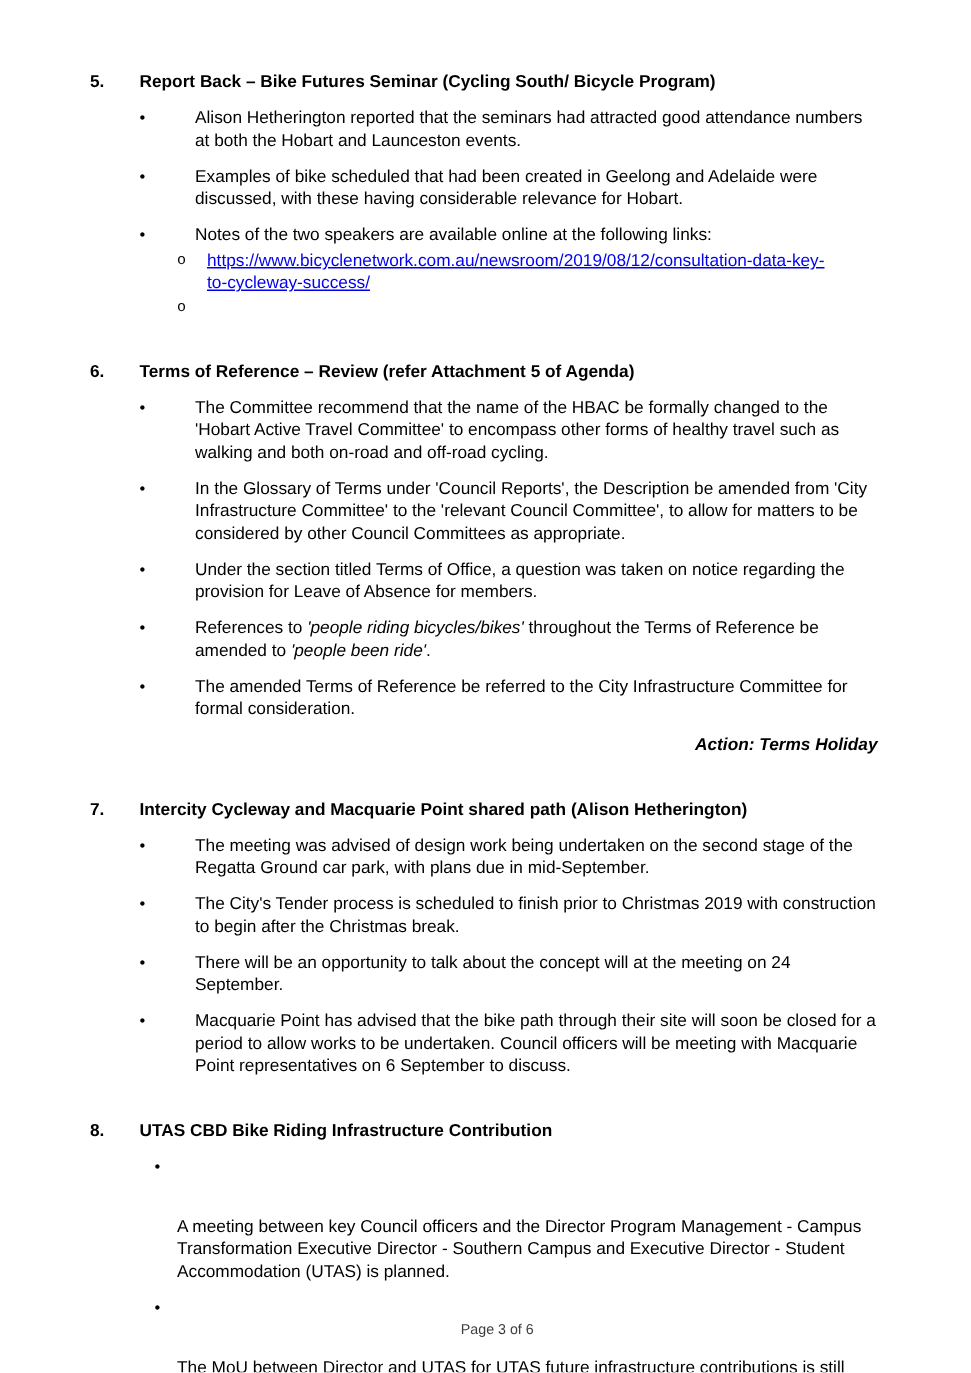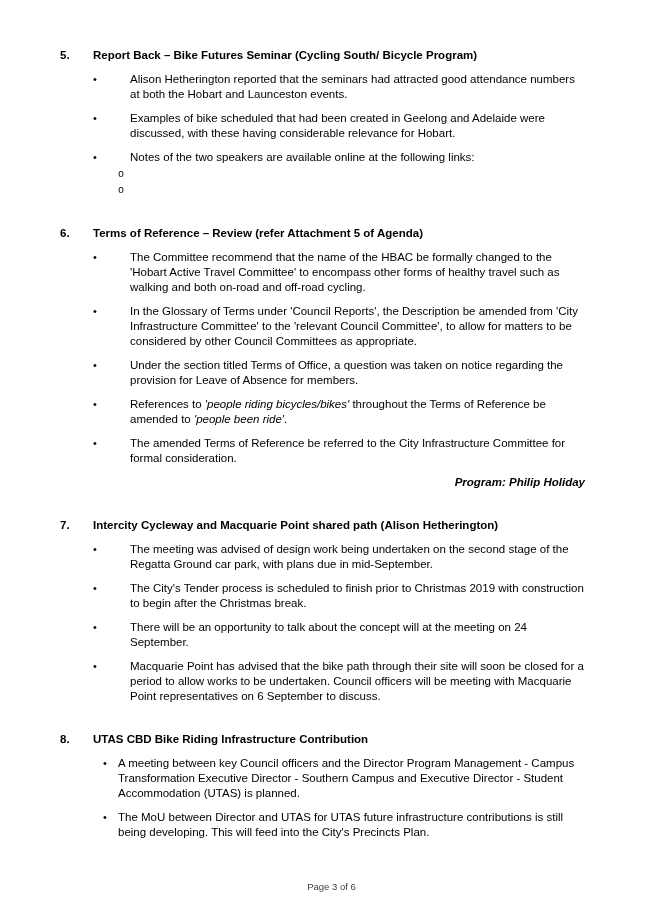--- a/index.html
+++ b/index.html
@@ -50,21 +50,21 @@
     text-align: right;
     font-weight: 700;
     font-style: italic;
     margin-top: 9px;
     padding-right: 2px;
   }
   .i { font-style: italic; }
   
   .sec-tight .bullets { margin-left: 43px; }
   .sec-tight .mk { width: 15px; }
-  .sec-tight .bt { max-width: 468px; }
+  .sec-tight .bt { max-width: 468px; margin-top: 40px; }
   .footer {
     position: absolute;
     left: 16px;
     right: 0;
     top: 881px;
     text-align: center;
     font-size: 9.5px;
     line-height: 12px;
     color: #3d3d3d;
   }
@@ -89,20 +89,21 @@
           <span class="mk">•</span>
           <span class="bt"><span>Examples of bike scheduled that had been created in Geelong and Adelaide were discussed, with these having considerable relevance for Hobart.</span></span>
         </div>
         <div class="bullet">
           <span class="mk">•</span>
           <span class="bt"><span>Notes of the two speakers are available online at the following links:</span></span>
         </div>
         <div class="sublinks">
           <div class="sublink">
             <span class="omk">o</span>
+            <a class="link">https://www.bicyclenetwork.com.au/newsroom/2019/08/12/consultation-data-key-to-cycleway-success/</a>
           </div>
           <div class="sublink">
             <span class="omk">o</span>
           </div>
         </div>
       </div>
     </div>
 
     <div class="sec">
       <div class="sec-head">
@@ -124,21 +125,21 @@
         </div>
         <div class="bullet">
           <span class="mk">•</span>
           <span class="bt"><span>References to </span><span class="i">'people riding bicycles/bikes'</span><span> throughout the Terms of Reference be amended to </span><span class="i">'people been ride'</span><span>.</span></span>
         </div>
         <div class="bullet">
           <span class="mk">•</span>
           <span class="bt"><span>The amended Terms of Reference be referred to the City Infrastructure Committee for formal consideration.</span></span>
         </div>
       </div>
-      <div class="action">Program: Philip Holiday</div>
+      <div class="action">Action: Terms Holiday</div>
     </div>
 
     <div class="sec">
       <div class="sec-head">
         <span class="sec-num">7.</span>
         <span class="sec-title">Intercity Cycleway and Macquarie Point shared path (Alison Hetherington)</span>
       </div>
       <div class="bullets">
         <div class="bullet">
           <span class="mk">•</span>

